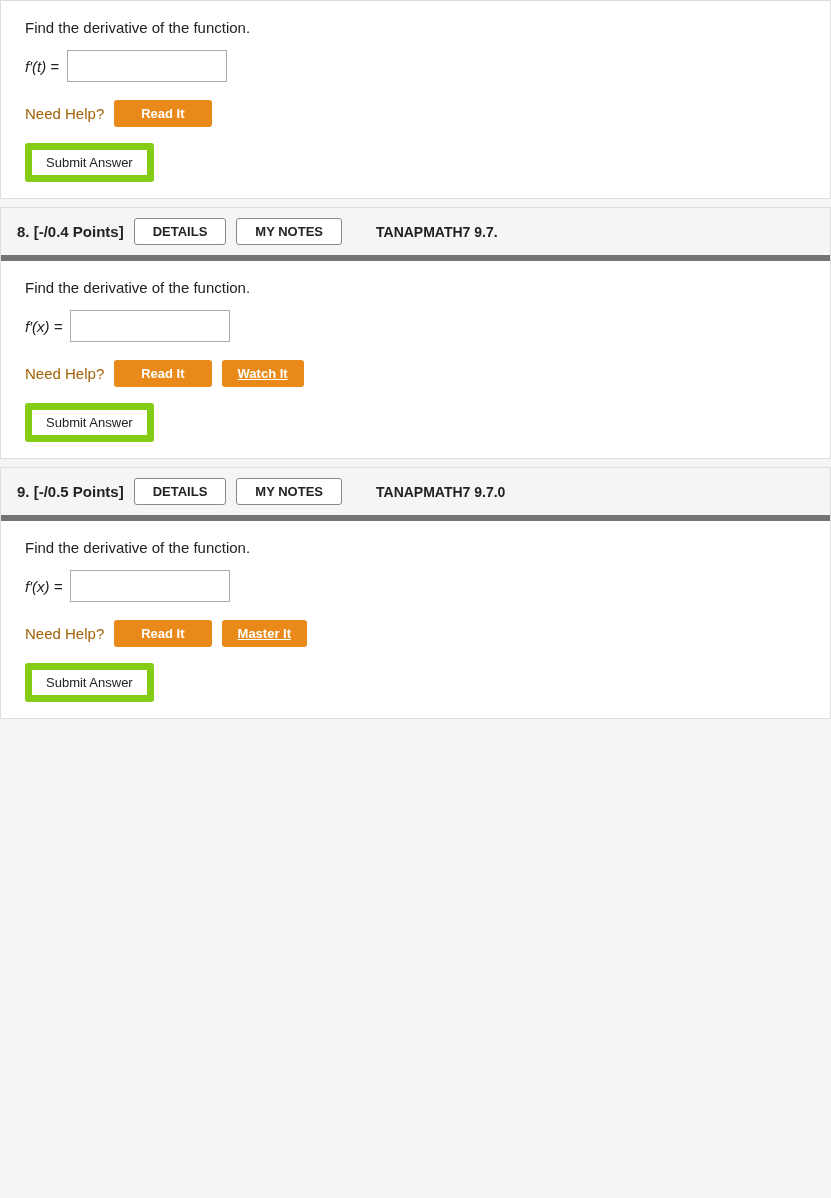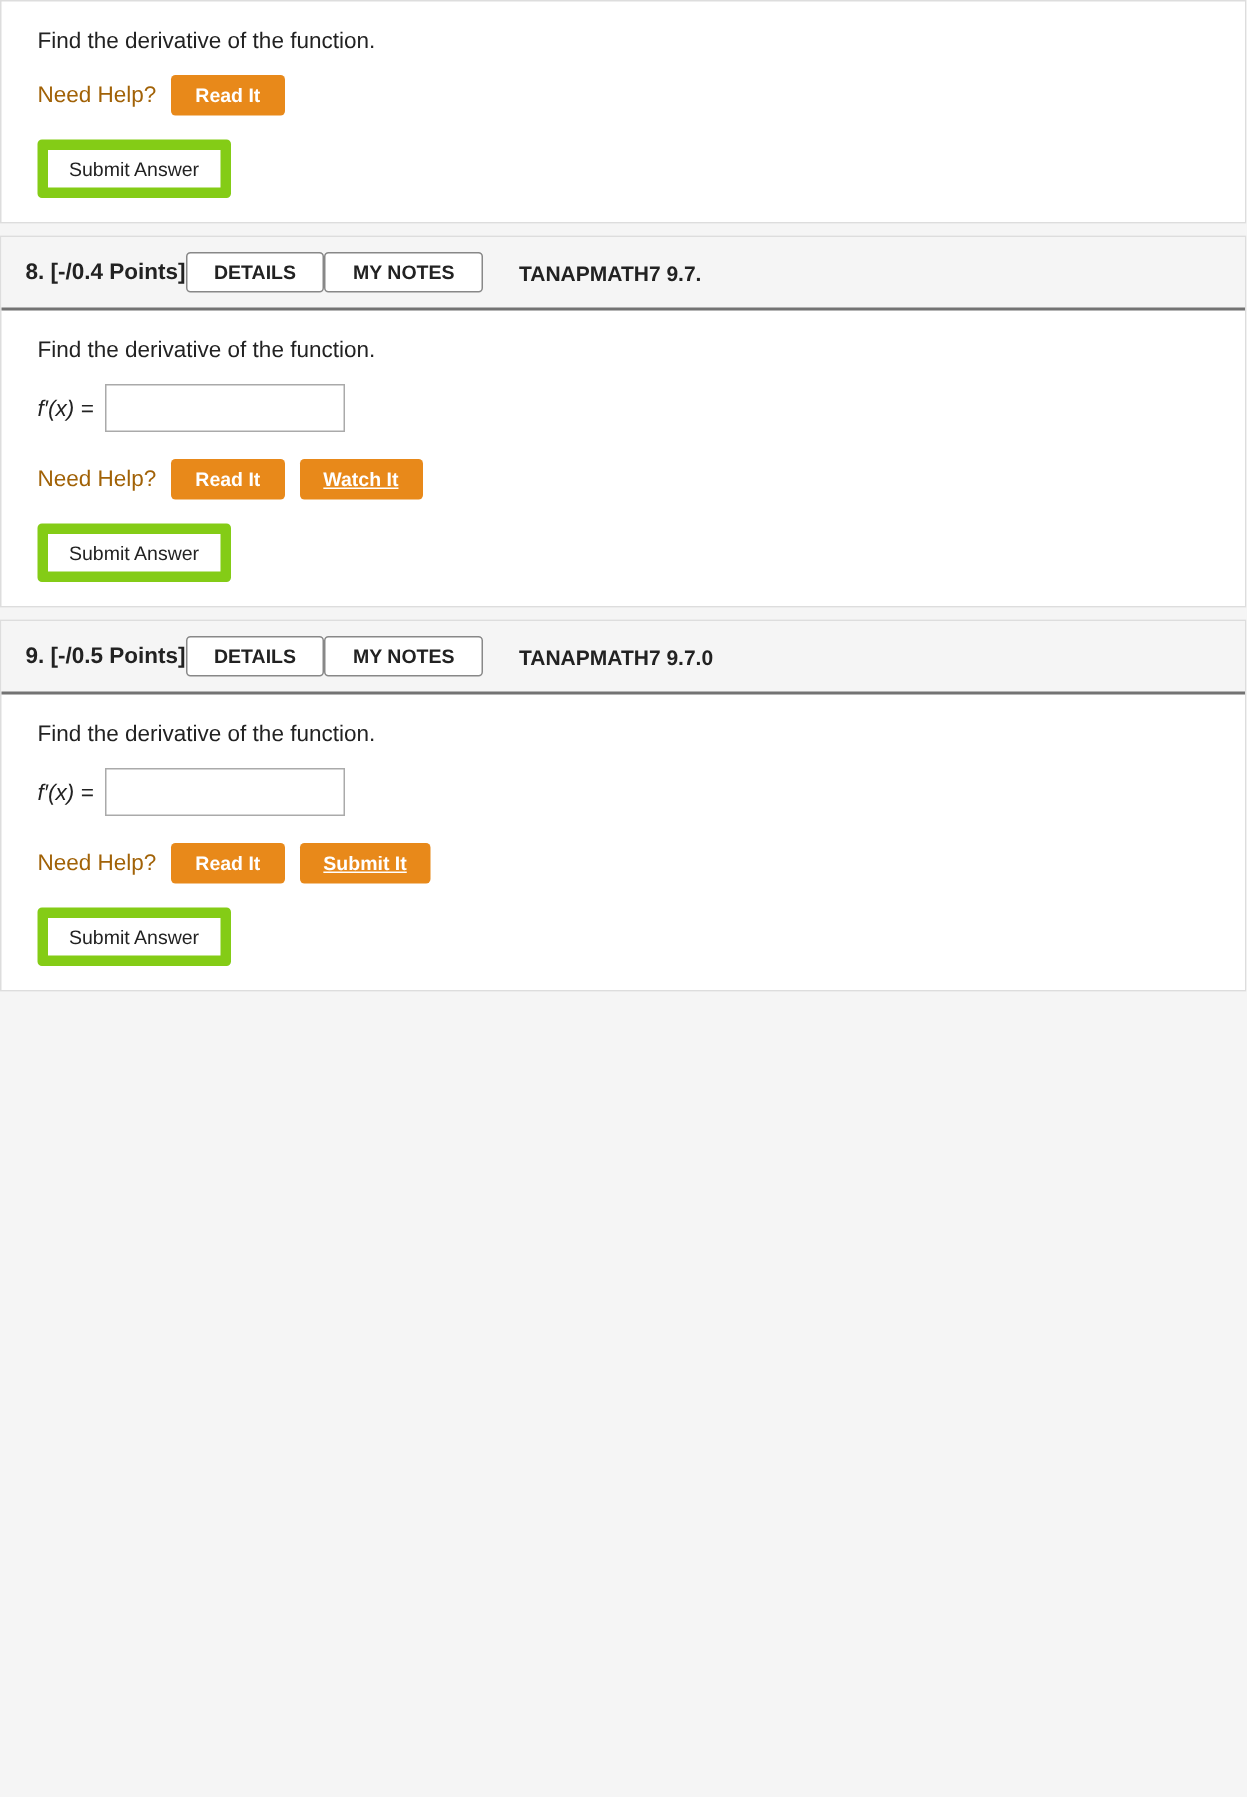--- a/index.html
+++ b/index.html
@@ -20,23 +20,24 @@
     .problem-section {
       background: #fff;
       border: 1px solid #ddd;
       margin-bottom: 8px;
     }
 
     
     .problem-header {
       display: flex;
       align-items: center;
+      gap: 10px;
       padding: 10px 16px;
       background: #f5f5f5;
-      border-bottom: 2px solid #737373;
+      border-bottom: 6px solid #737373;
     }
     .problem-points {
       font-weight: bold;
       font-size: 15px;
       color: #222;
       white-space: nowrap;
     }
     .header-btn {
       border: 1.5px solid #888;
       background: #fff;
@@ -105,21 +106,21 @@
     }
     .need-help-label {
       font-weight: normal;
       color: #a16207;
       font-size: 15px;
     }
     .help-btn-orange {
       background: #e8891a;
       color: #fff;
       border: none;
-      padding: 6px 16px;
+      padding: 6px 27px;
       font-size: 13px;
       font-weight: bold;
       cursor: pointer;
       border-radius: 3px;
     }
     .help-btn-watch {
       background: #e8891a;
       color: #fff;
       border: none;
       padding: 6px 16px;
@@ -149,20 +150,24 @@
       padding: 18px 24px 16px 24px;
     }
   </style>
 </head>
 <body>
 
 <div class="page-container">
 
   <div class="top-problem">
     <p class="problem-instruction">Find the derivative of the function.</p>
+    <div class="answer-row">
+      <span class="answer-label"><i>f</i>′(<i>t</i>) =</span>
+      <input type="text" class="answer-input" style="">
+    </div>
     <div class="need-help-row">
       <span class="need-help-label">Need Help?</span>
       <button class="help-btn-orange">Read It</button>
     </div>
     <button class="submit-btn">Submit Answer</button>
   </div>
 
   <div class="problem-section">
     <div class="problem-header">
       <span class="problem-points">8.  [-/0.4 Points]</span>
@@ -194,19 +199,19 @@
     </div>
     <div class="problem-body">
       <p class="problem-instruction">Find the derivative of the function.</p>
       <div class="answer-row">
         <span class="answer-label"><i>f</i>′(<i>x</i>) =</span>
         <input type="text" class="answer-input" style="">
       </div>
       <div class="need-help-row">
         <span class="need-help-label">Need Help?</span>
         <button class="help-btn-orange">Read It</button>
-        <button class="help-btn-watch">Submit It</button>
+        <button class="help-btn-watch">Master It</button>
       </div>
       <button class="submit-btn">Submit Answer</button>
     </div>
   </div>
 
 </div>
 
 </body></html>

